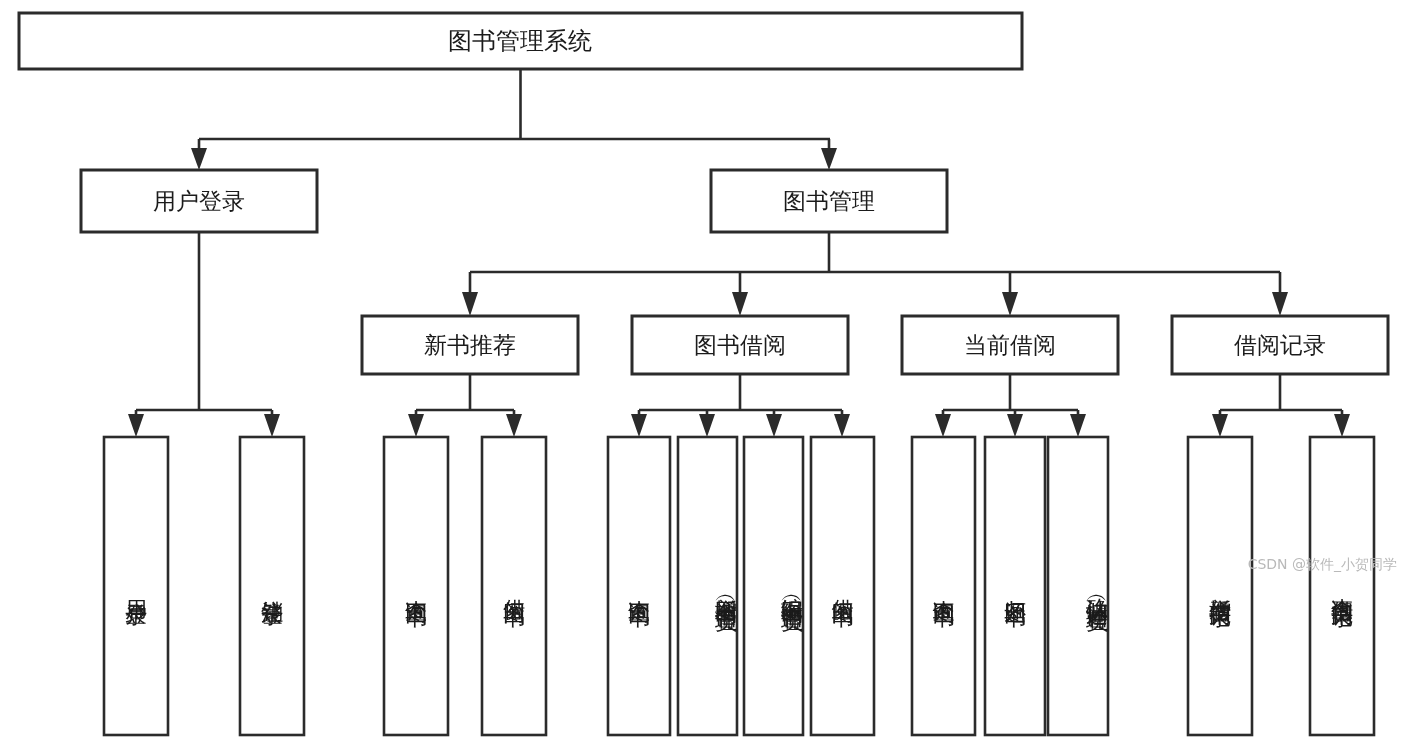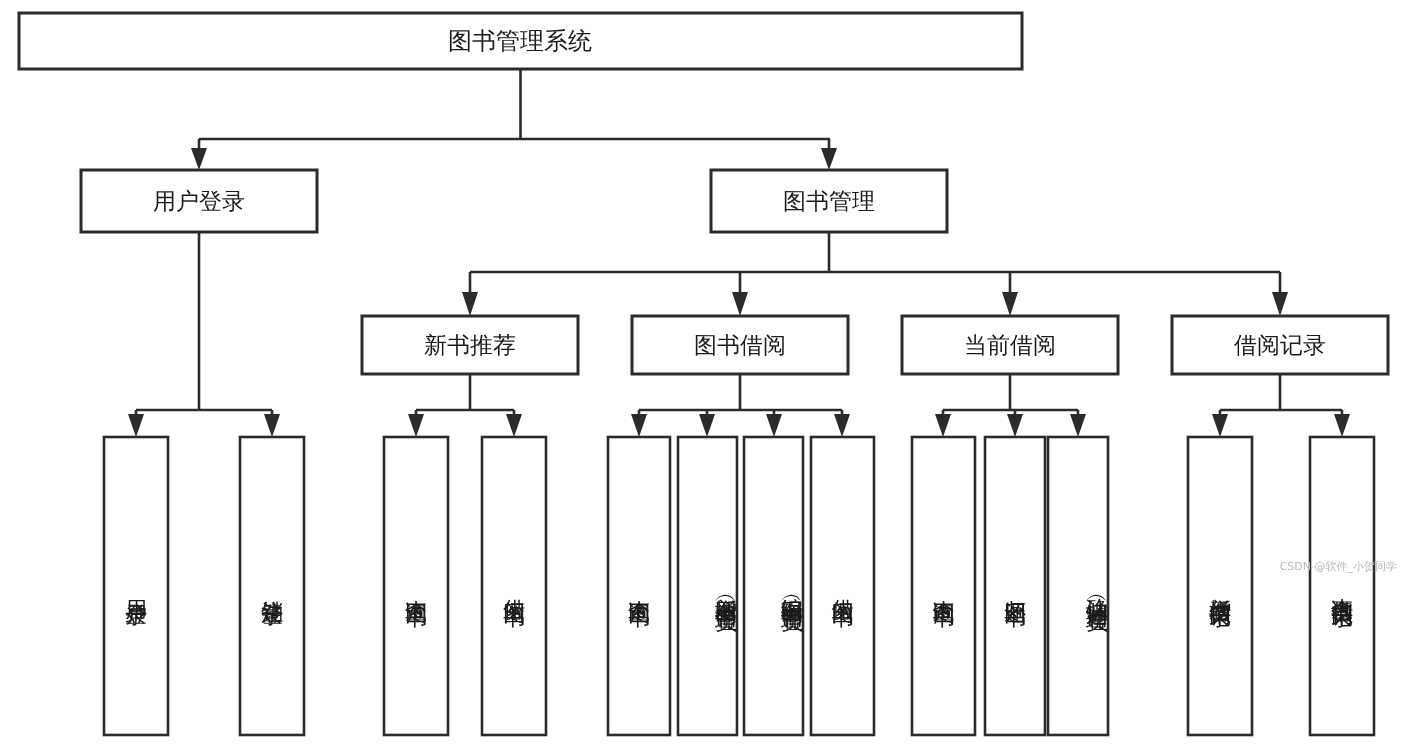--- a/index.html
+++ b/index.html
@@ -71,21 +71,21 @@
     align-items: center;
     justify-content: center;
     white-space: nowrap;
     pointer-events: none;
   }
   .watermark {
     position: absolute;
     right: 8px;
     bottom: 8px;
     font-family: "DejaVu Sans", "Liberation Sans", sans-serif;
-    font-size: 11px;
+    font-size: 14px;
     color: #b9b9b9;
     white-space: nowrap;
   }
 </style>
 </head>
 <body>
 
 <div id="diagram-root">
 
   <svg id="flow" viewBox="0 0 1405 747" xmlns="http://www.w3.org/2000/svg">

